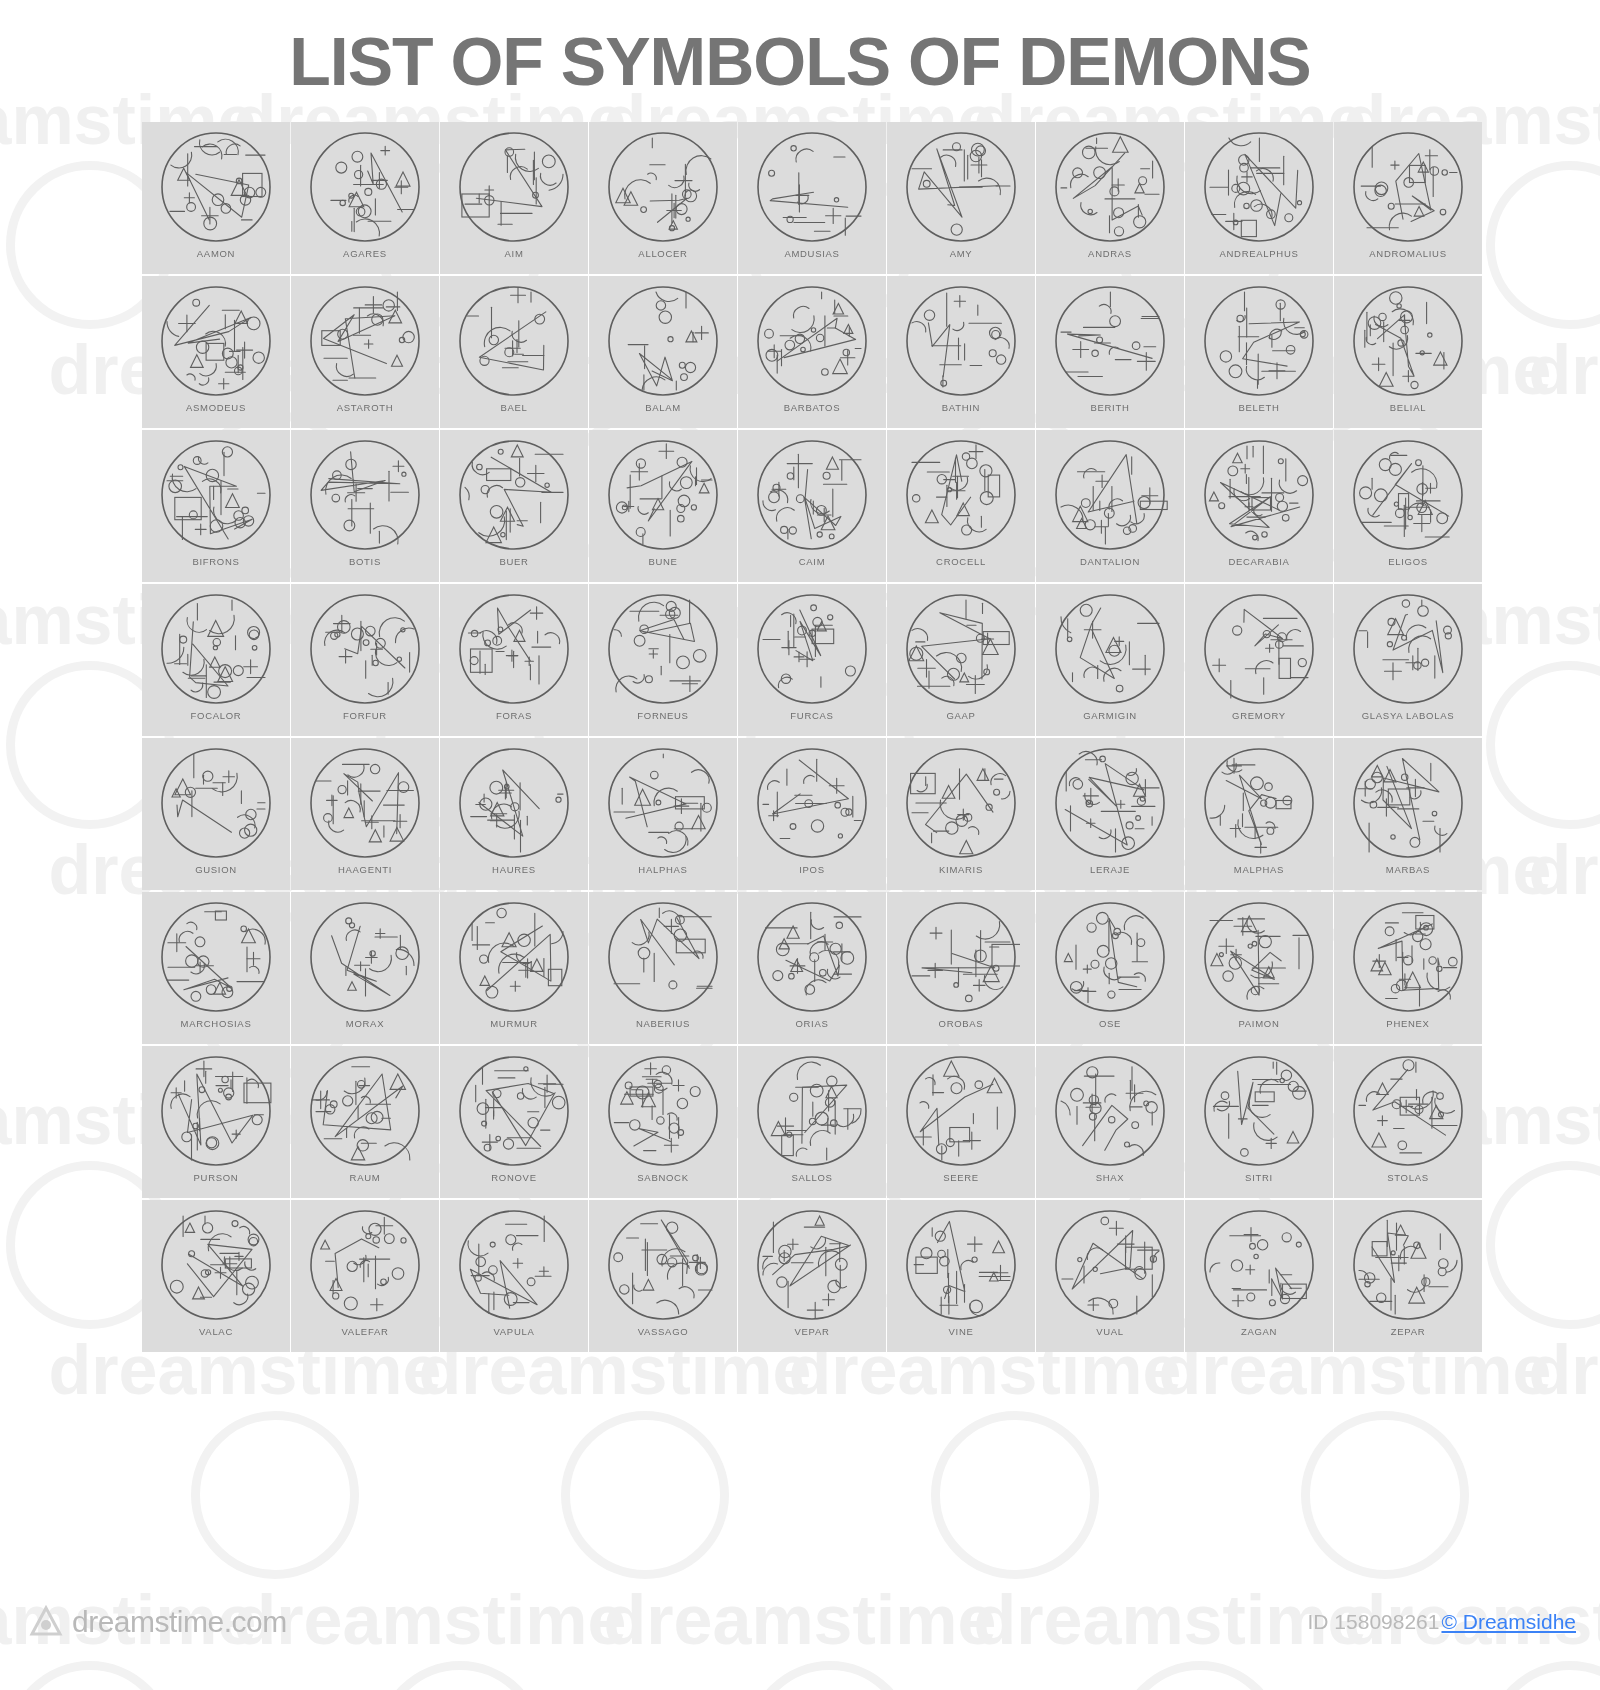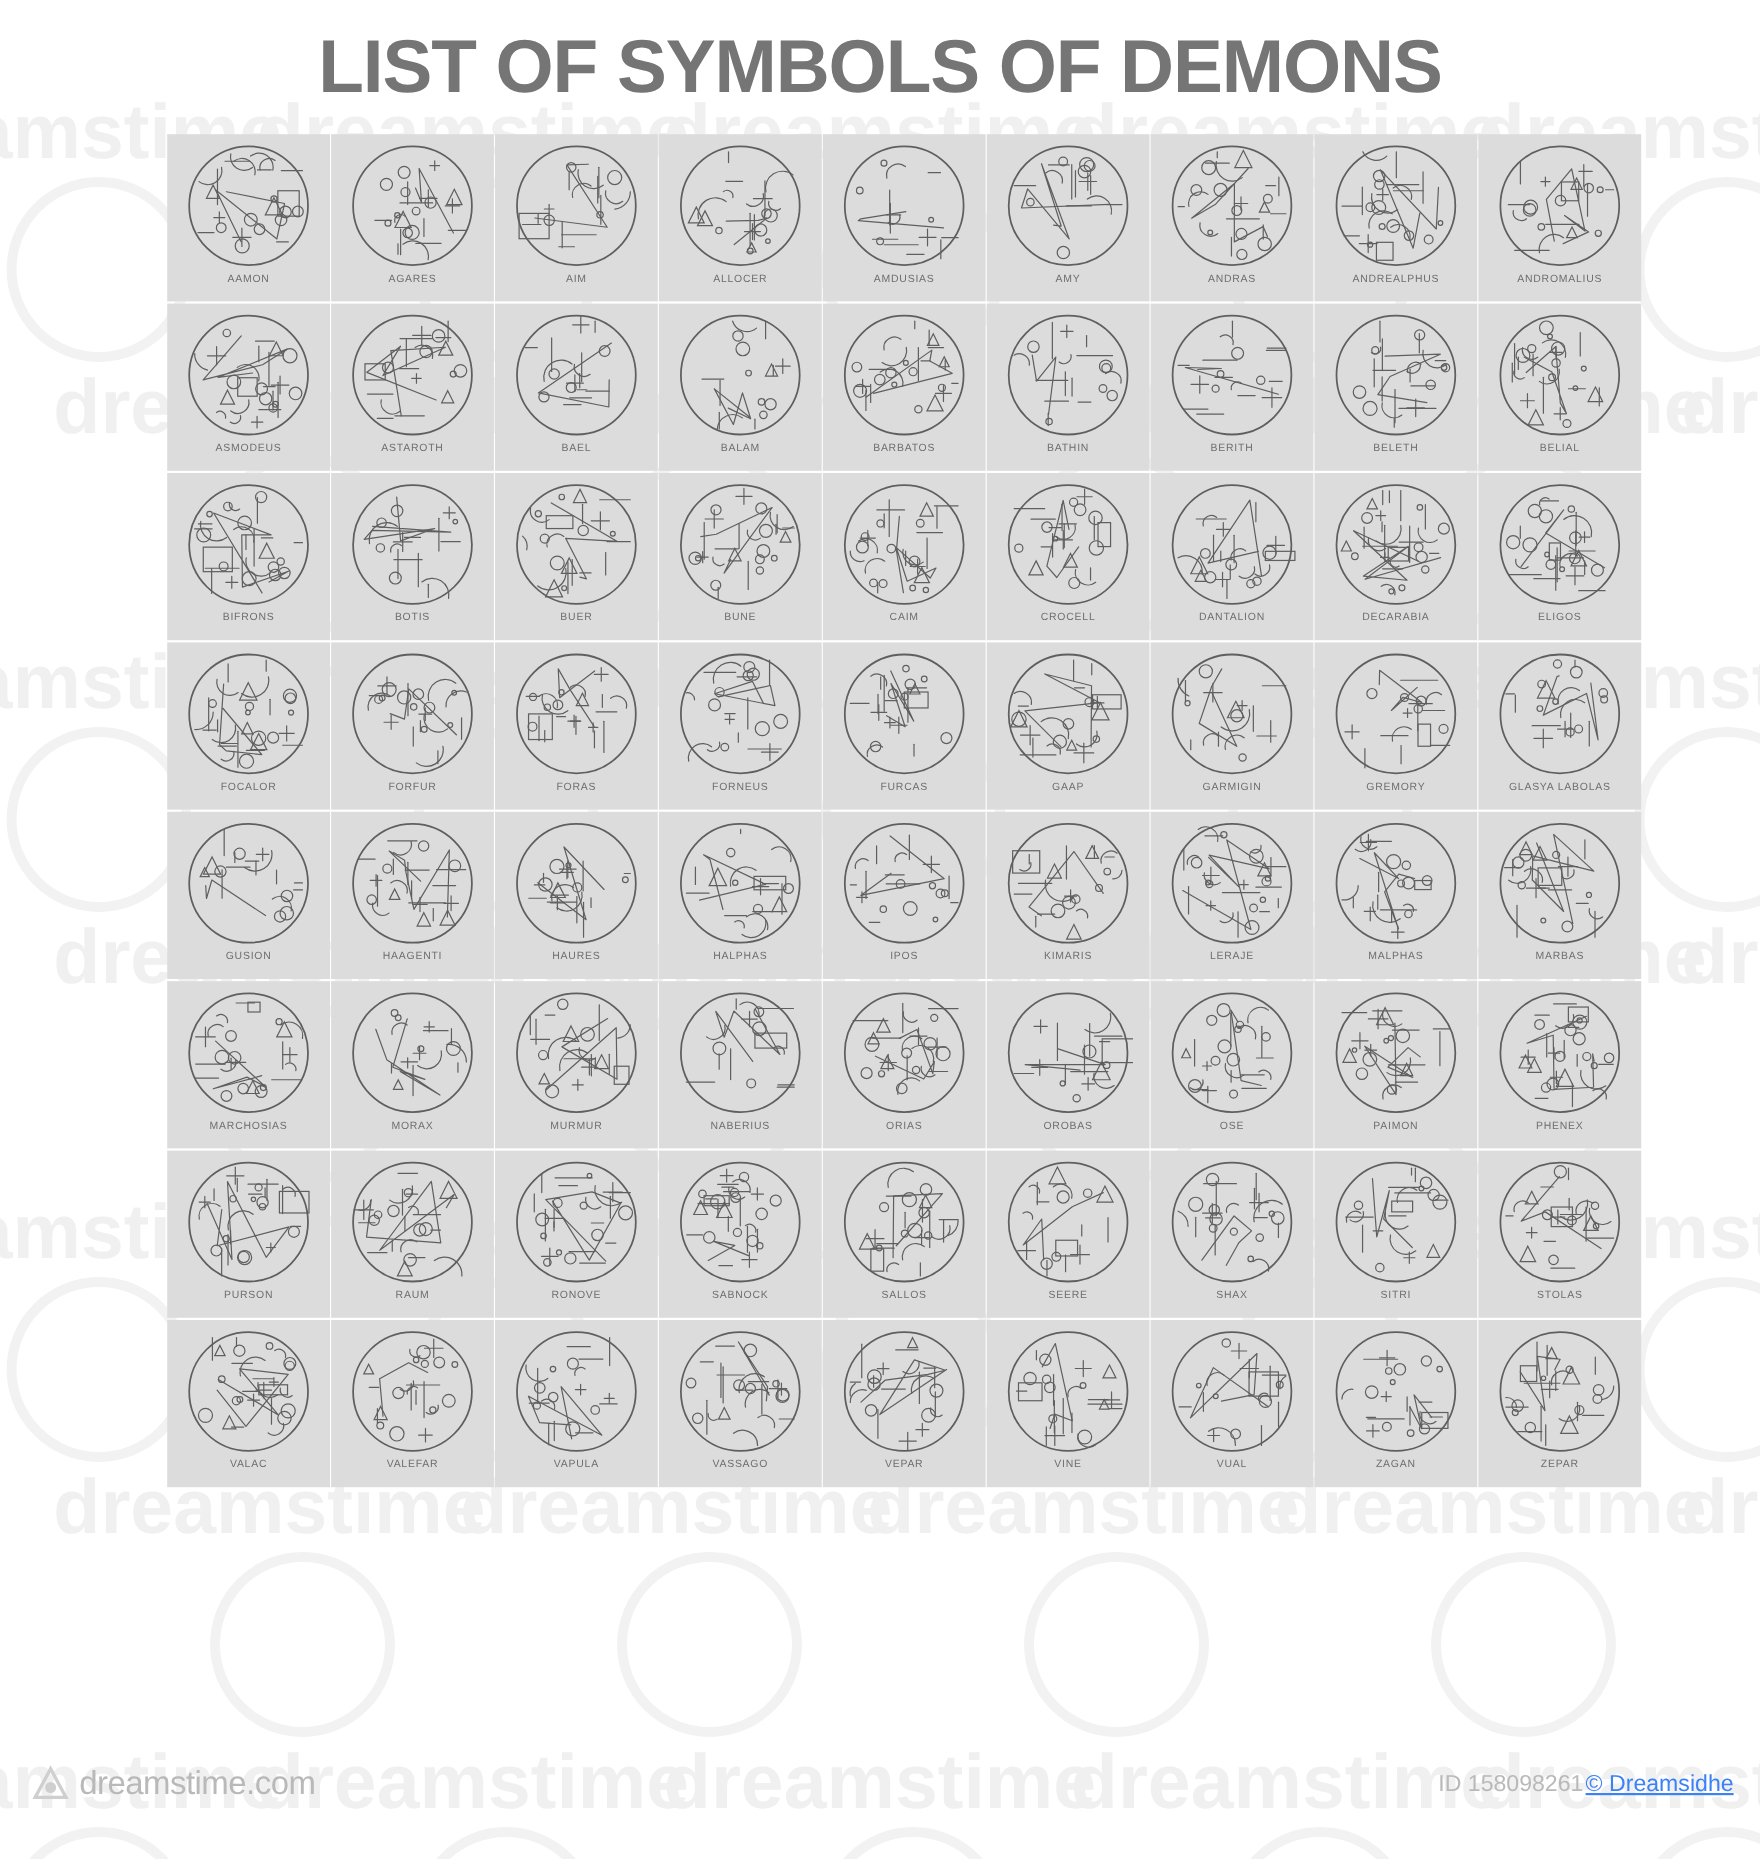--- a/index.html
+++ b/index.html
@@ -56,21 +56,21 @@
     font-size: 68px;
     font-weight: bold;
     letter-spacing: -1px;
     color: #757575;
     font-family: "Liberation Sans", sans-serif;
   }
 
   #grid {
     position: absolute;
     top: 122px;
-    left: 152px;
+    left: 142px;
     width: 1336px;
     display: grid;
     grid-template-columns: repeat(9, 148px);
     grid-auto-rows: 152px;
     column-gap: 1px;
     row-gap: 2px;
   }
 
   .cell {
     width: 148px;

